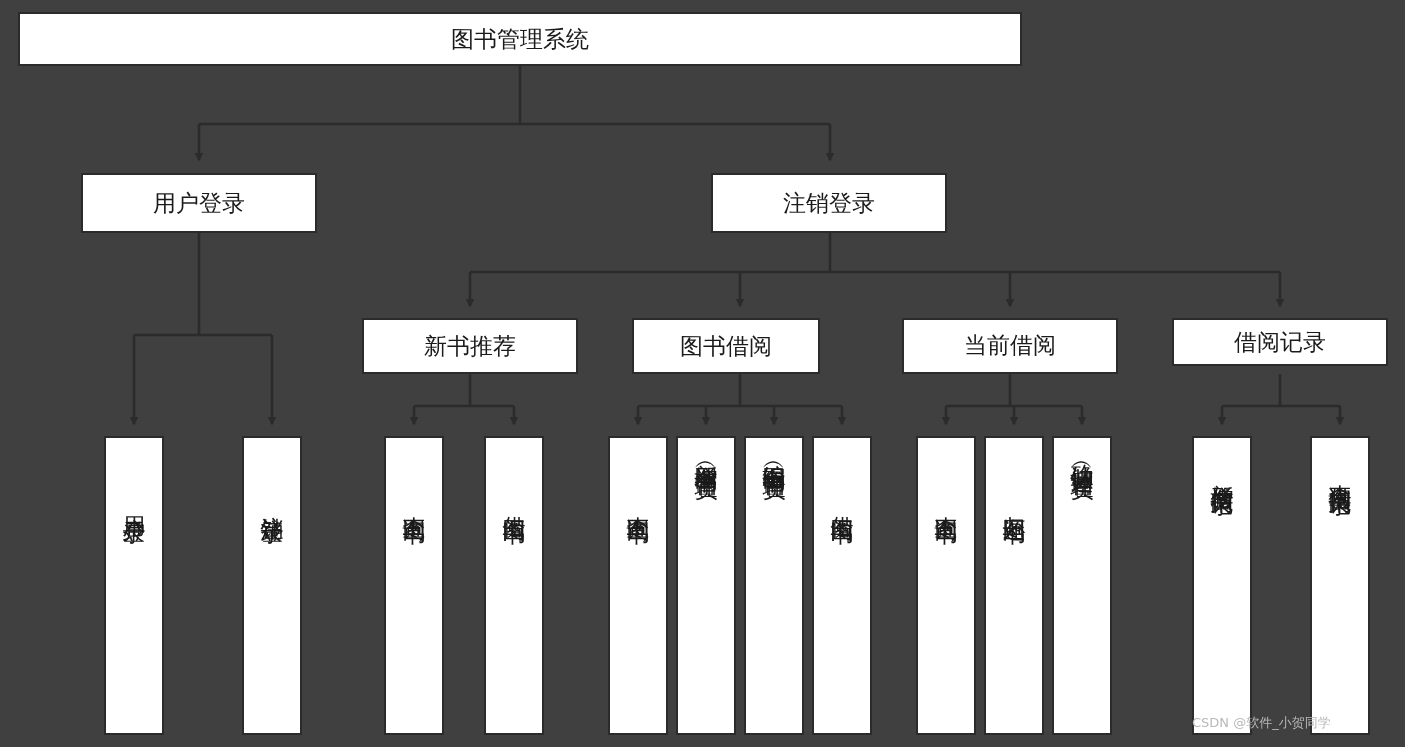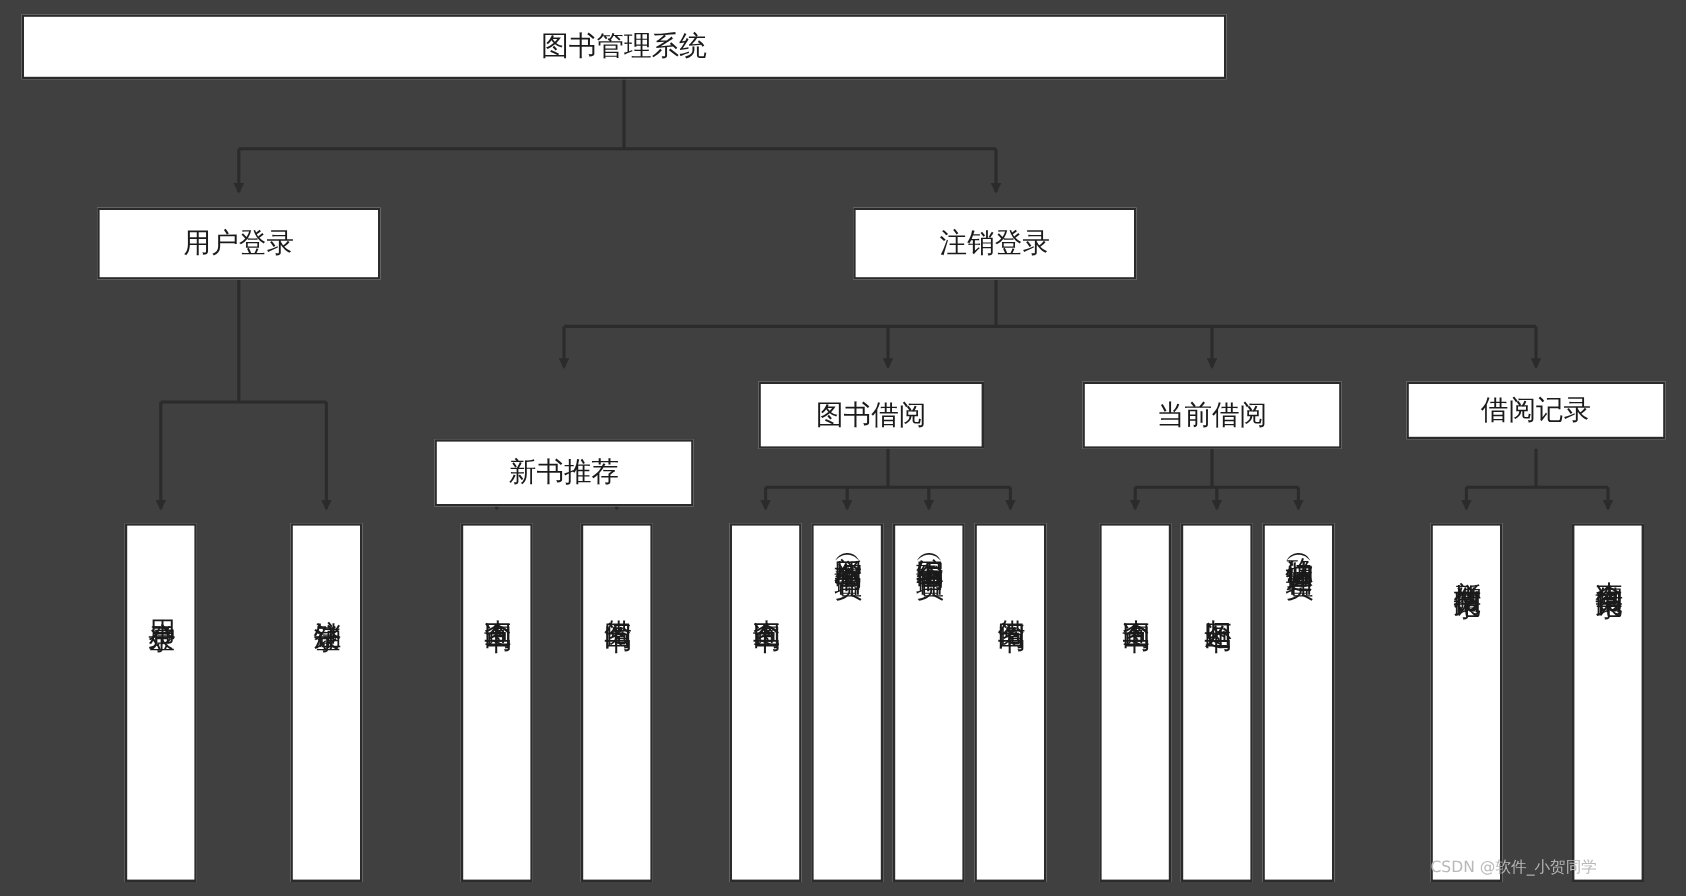--- a/index.html
+++ b/index.html
@@ -139,21 +139,21 @@
     <span class="node-label">图书管理系统</span>
   </div>
 
   <div class="node-box node-h" style="left:81px; top:173px; width:236px; height:60px;">
     <span class="node-label">用户登录</span>
   </div>
   <div class="node-box node-h" style="left:711px; top:173px; width:236px; height:60px;">
     <span class="node-label">注销登录</span>
   </div>
 
-  <div class="node-box node-h" style="left:362px; top:318px; width:216px; height:56px;margin-top:48px;">
+  <div class="node-box node-h" style="left:362px; top:318px; width:216px; height:56px;">
     <span class="node-label">新书推荐</span>
   </div>
   <div class="node-box node-h" style="left:632px; top:318px; width:188px; height:56px;">
     <span class="node-label">图书借阅</span>
   </div>
   <div class="node-box node-h" style="left:902px; top:318px; width:216px; height:56px;font-family:Liberation Serif, serif;">
     <span class="node-label">当前借阅</span>
   </div>
   <div class="node-box node-h" style="left:1172px; top:318px; width:216px; height:48px;">
     <span class="node-label">借阅记录</span>

